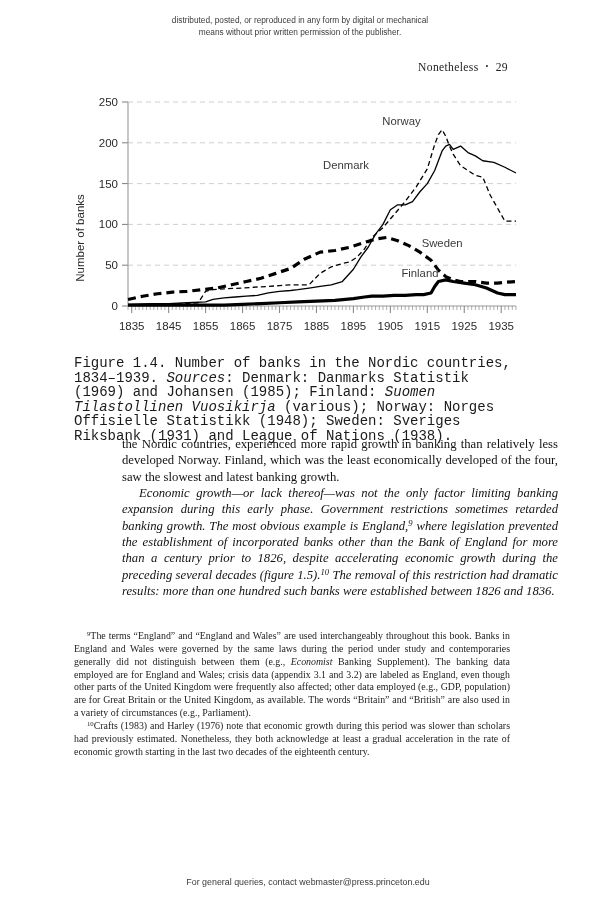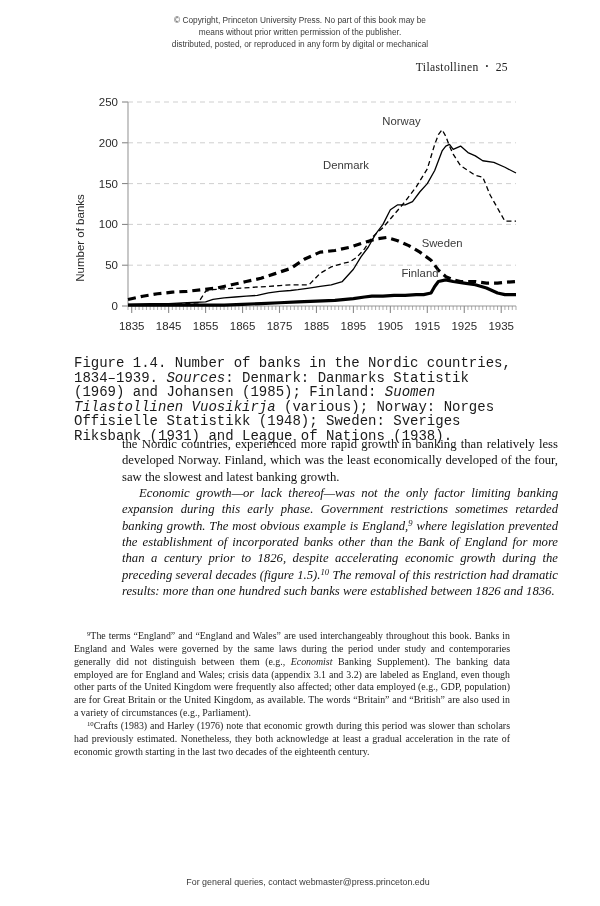--- a/index.html
+++ b/index.html
@@ -103,27 +103,26 @@
     text-align: center;
     font-family: "Liberation Sans", sans-serif;
     font-size: 8.9px;
     color: #3a3a3a;
   }
 </style>
 </head>
 <body>
 
 <div id="copyright-header">
-  <span class="cr-line">© Copyright, Princeton University Press. No part of this book may be</span>
+  <span class="cr-line">distributed, posted, or reproduced in any form by digital or mechanical</span>
   <span class="cr-line">means without prior written permission of the publisher.</span>
-  <span class="cr-line">distributed, posted, or reproduced in any form by digital or mechanical</span>
 </div>
 
 <div id="running-head">
-  <span>Tilastollinen</span><span class="rh-sep">•</span><span>25</span>
+  <span>Nonetheless</span><span class="rh-sep">•</span><span>29</span>
 </div>
 
 <div id="figure-block">
   <svg id="chart-svg" width="450" height="262" viewBox="0 0 450 262">
     <g id="grid-lines">
         <line x1="56" y1="177.2" x2="444" y2="177.2" stroke="#c9c9c9" stroke-width="0.9" stroke-dasharray="5,4"></line>
         <line x1="56" y1="136.39999999999998" x2="444" y2="136.39999999999998" stroke="#c9c9c9" stroke-width="0.9" stroke-dasharray="5,4"></line>
         <line x1="56" y1="95.60000000000001" x2="444" y2="95.60000000000001" stroke="#c9c9c9" stroke-width="0.9" stroke-dasharray="5,4"></line>
         <line x1="56" y1="54.79999999999998" x2="444" y2="54.79999999999998" stroke="#c9c9c9" stroke-width="0.9" stroke-dasharray="5,4"></line>
         <line x1="56" y1="14" x2="444" y2="14" stroke="#c9c9c9" stroke-width="0.9" stroke-dasharray="5,4"></line>

